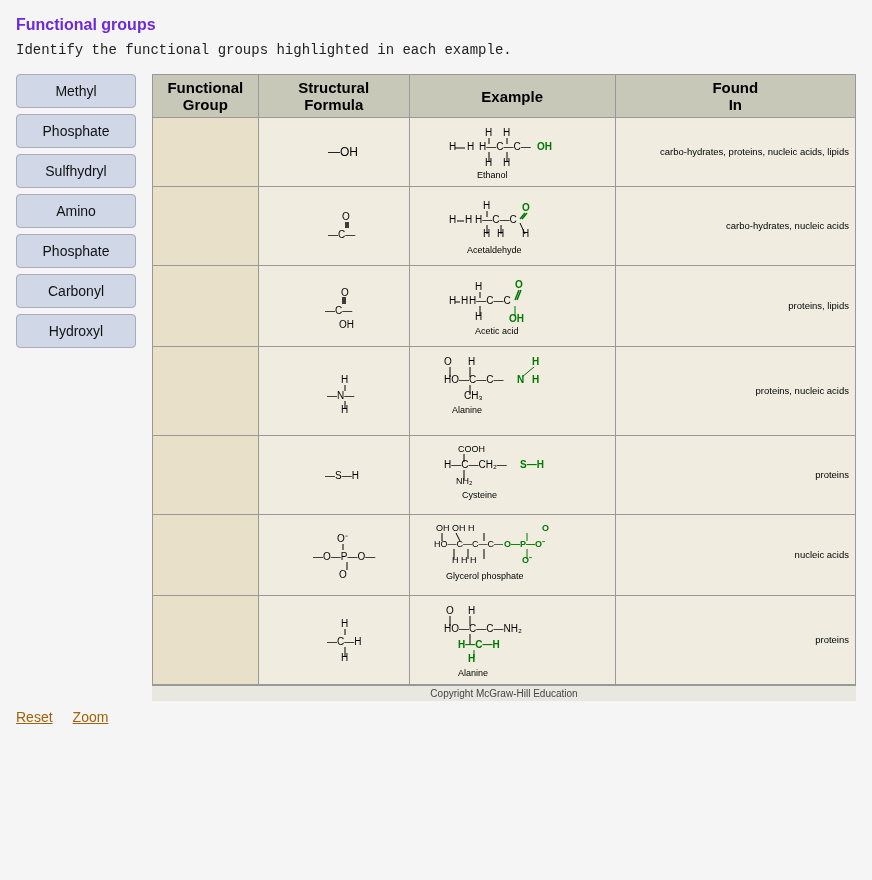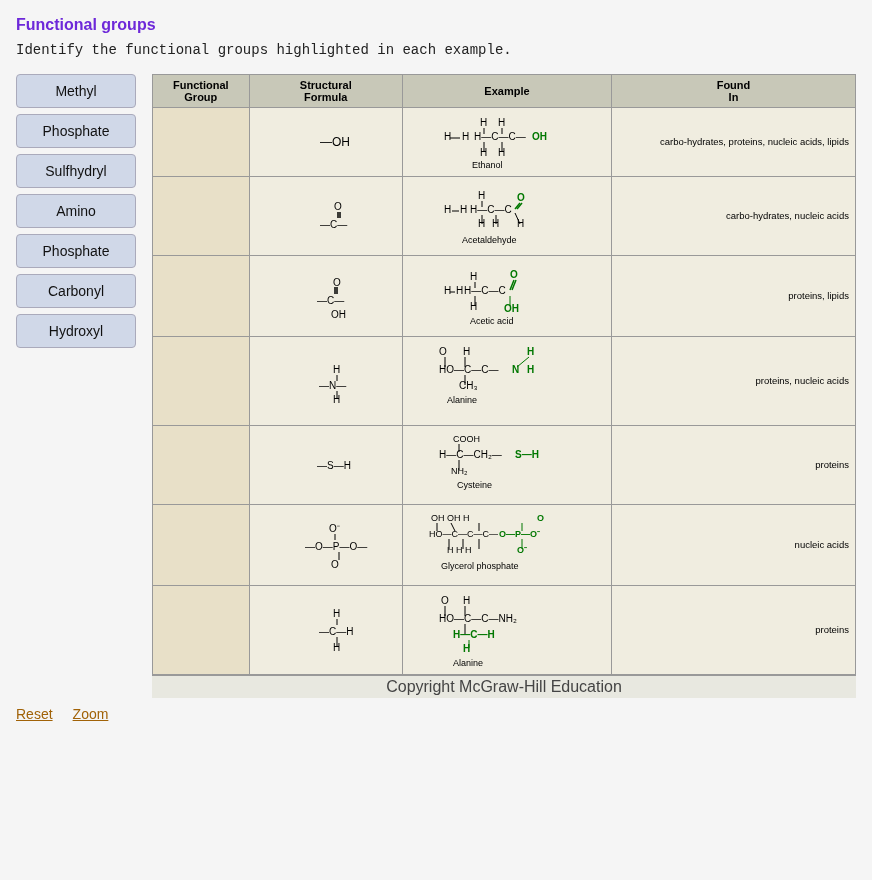--- a/index.html
+++ b/index.html
@@ -48,21 +48,21 @@
       width: 100%;
       border-collapse: collapse;
       font-size: 11px;
     }
     th {
       background: #c8c8b8;
       border: 1px solid #999;
       padding: 4px 6px;
       text-align: center;
       font-weight: bold;
-      font-size: 11px;
+      font-size: 15px;
     }
     td {
       border: 1px solid #999;
       padding: 4px 6px;
       vertical-align: middle;
       text-align: center;
       background: #f0ede0;
     }
     td.drop-target {
       background: #e8e0c8;
@@ -94,21 +94,21 @@
       background: none;
       border: none;
       font-size: 14px;
       cursor: pointer;
       color: #a16207;
       font-weight: 500;
       text-decoration: underline;
     }
     .copyright {
       text-align: center;
-      font-size: 16px;
+      font-size: 10px;
       color: #444;
       padding: 2px 0;
       background: #e8e8e0;
       border-top: 1px solid #999;
     }
     
     .mol-svg {
       display: block;
       margin: 0 auto;
     }

